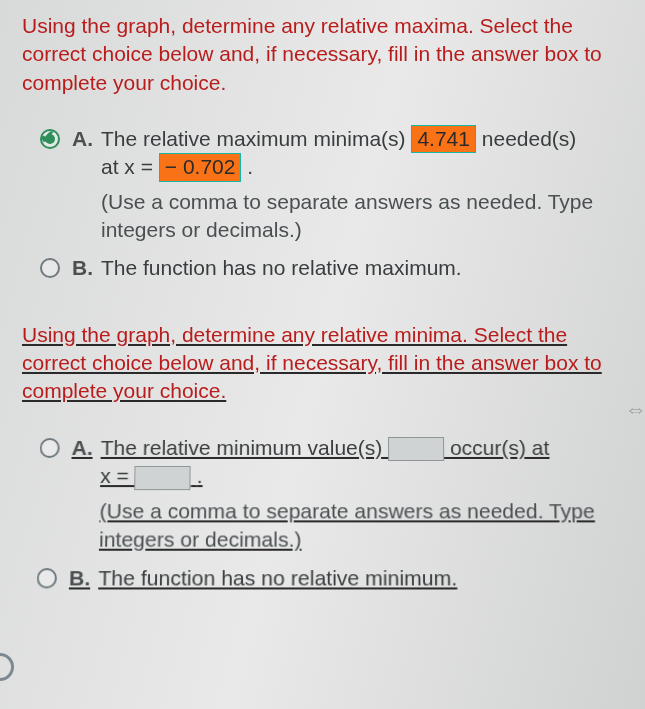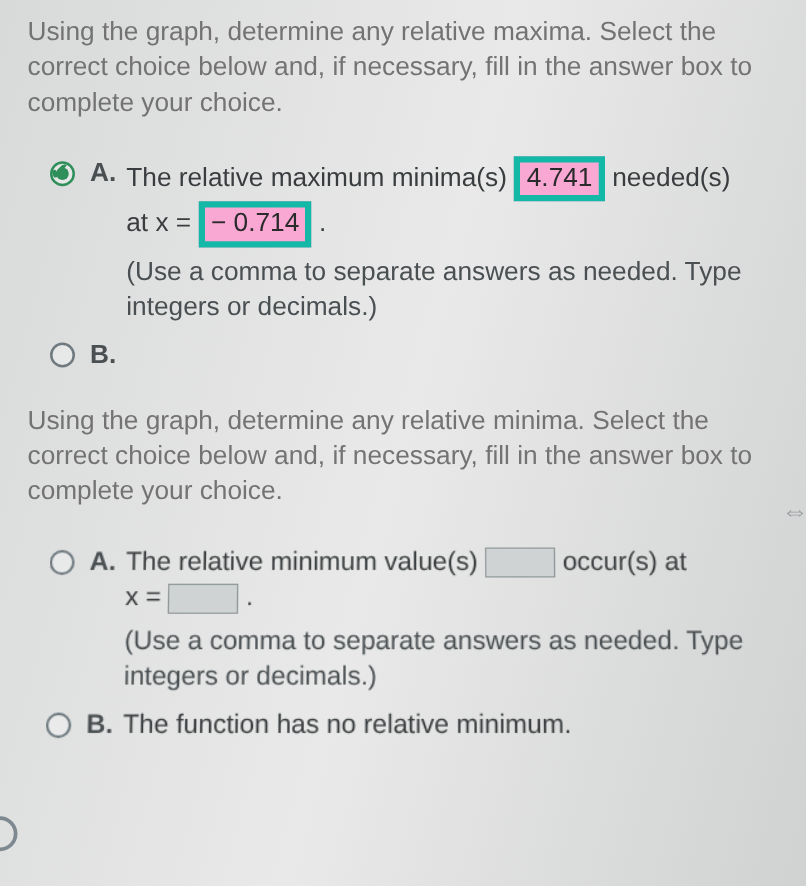--- a/index.html
+++ b/index.html
@@ -7,50 +7,50 @@
   body {
     font-family: Arial, Helvetica, sans-serif;
     background: linear-gradient(105deg, #d8dad9 0%, #e8e9e8 50%, #d0d2d1 100%);
     color: #2a2a2a;
     padding: 12px 18px 12px 22px;
     font-size: 21px;
     line-height: 1.35;
     position: relative;
     overflow: hidden;
   }
-  .prompt { color: #737373; margin-bottom: 28px; }
+  .prompt { color: #b91c1c; margin-bottom: 28px; }
   .choices { margin-left: 18px; }
   .choice-row { display: flex; align-items: flex-start; margin-bottom: 10px; }
   .radio {
     width: 20px; height: 20px; border: 2px solid #6f7a80; border-radius: 50%;
     flex: 0 0 20px; margin-top: 4px; margin-right: 12px; position: relative;
     background: rgba(255,255,255,0.3);
   }
   .radio.checked { border-color: #2e8f5a; }
   .radio.checked::after {
     content: ""; position: absolute; left: 3px; top: 3px; width: 10px; height: 10px;
     background: #2e8f5a; border-radius: 50%;
   }
   .radio.checked .checkmark {
     position: absolute; left: -2px; top: -6px; font-size: 18px; color: #2e8f5a; font-weight: bold;
   }
   .letter { font-weight: bold; color: #4a4f52; margin-right: 8px; flex: 0 0 auto; }
   .opt-body { flex: 1; color: #3a3d3f; }
   .ans-box {
     display: inline-block; min-width: 56px; padding: 0 5px;
-    background: #f9a8d4; border: 5px solid #14b8a6; color: #2a2a2a;
+    background: #f97316; border: 1px solid #14b8a6; color: #2a2a2a;
     font-family: inherit; font-size: inherit; text-align: center;
     line-height: 1.25;
   }
   .ans-box.empty {
     width: 30px; height: 24px; background: #cfd3d4; border: 1px solid #8f9698;
     vertical-align: middle;
   }
   .hint { color: #4a4f52; }
-  .section2 { margin-top: 24px; }
+  .section2 { margin-top: 38px; text-decoration: underline; }
   .skewed2 { transform: perspective(900px) rotateX(4deg); transform-origin: top center; }
   .arrow-right {
     position: absolute; right: -2px; top: 394px; color: #9aa0a3; font-size: 22px;
   }
   .half-circle {
     position: absolute; left: -14px; bottom: 28px; width: 28px; height: 28px;
     border: 3px solid #7d8890; border-radius: 50%; background: transparent;
   }
 </style>
 </head>
@@ -62,29 +62,30 @@
   <div class="choice-row">
     <div class="radio checked">
         <span class="checkmark">✔</span>
       </div>
     <div class="letter">A.</div>
     <div class="opt-body">
       <span>The relative maximum minima(s) </span>
       <span class="ans-box">4.741</span>
       <span> needed(s)</span><br>
       <span>at x = </span>
-      <span class="ans-box">− 0.714</span>
+      <span class="ans-box">− 0.702</span>
       <span> .</span>
       <div class="hint" style="margin-top:6px">(Use a comma to separate answers as needed. Type integers or decimals.)</div>
     </div>
   </div>
 
   <div class="choice-row">
     <div class="radio"></div>
     <div class="letter">B.</div>
+    <div class="opt-body">The function has no relative maximum.</div>
   </div>
 </div>
 
 <div class="section2">
   <div class="prompt">Using the graph, determine any relative minima. Select the correct choice below and, if necessary, fill in the answer box to complete your choice.</div>
 
   <div class="choices skewed2">
     <div class="choice-row">
       <div class="radio"></div>
       <div class="letter">A.</div>

